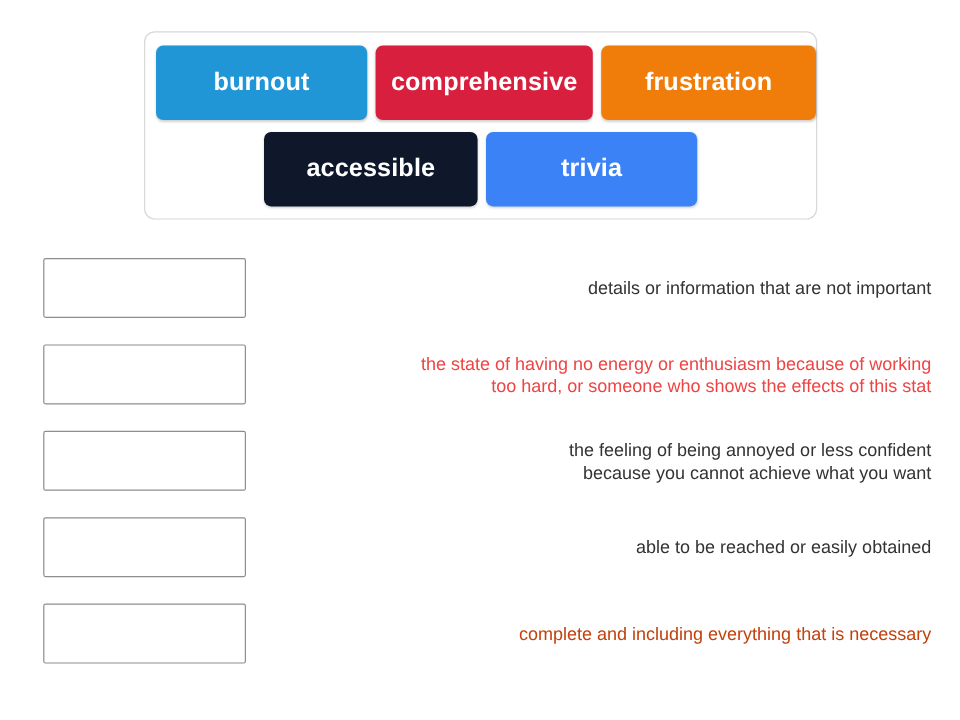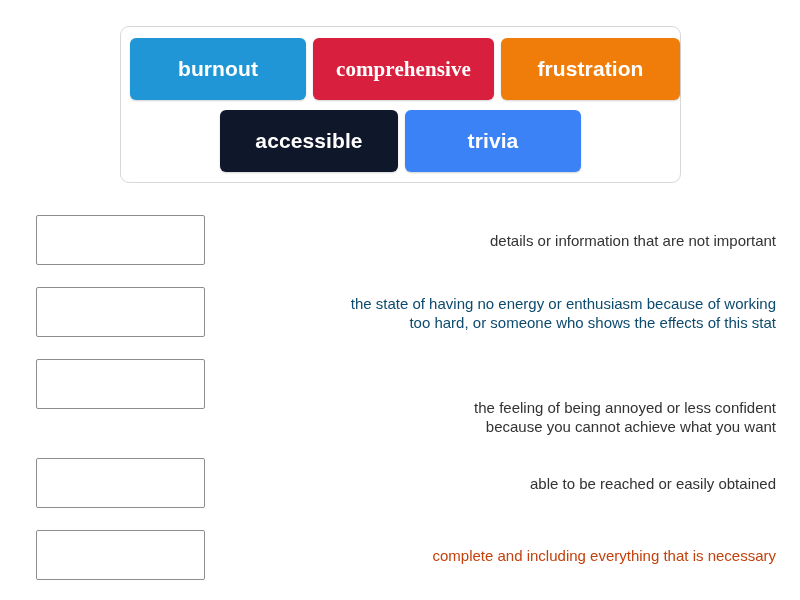--- a/index.html
+++ b/index.html
@@ -57,21 +57,21 @@
     margin-right: 7px;
     padding: 0 18px;
     box-shadow: 0 1px 2px rgba(0,0,0,0.18);
     cursor: grab;
     user-select: none;
     white-space: nowrap;
   }
   .word-tile:last-child { margin-right: 0; }
 
   .tile-w-burnout       { width: 176px; }
-  .tile-w-comprehensive { width: 181px; font-family: Liberation Serif, serif; }
+  .tile-w-comprehensive { width: 181px; }
   .tile-w-frustration   { width: 179px; }
   .tile-w-accessible    { width: 178px; }
   .tile-w-trivia        { width: 176px; }
 
   
   .rows {
     position: absolute;
     left: 36px;
     top: 215px;
     width: 740px;
@@ -102,21 +102,21 @@
     color: #333333;
     font-size: 15px;
     line-height: 19px;
     font-family: "Liberation Sans", sans-serif;
     padding-top: 0;
     white-space: pre-line;
   }
 
   .def-align-1 { padding-top: 16px; }
   .def-align-2 { padding-top: 7px; }
-  .def-align-3 { padding-top: 7px; margin-top: 32px; }
+  .def-align-3 { padding-top: 7px; }
   .def-align-4 { padding-top: 16px; }
   .def-align-5 { padding-top: 16px; }
 </style>
 </head>
 <body style="background: rgb(255, 255, 255);">
 
 <div id="stage">
 
   <div class="word-tray" style="border-color: rgb(216, 216, 216);">
 
@@ -145,21 +145,21 @@
 
   <div class="rows">
 
     <div class="def-row">
       <div class="drop-box" style="border-color: rgb(141, 141, 141);"></div>
       <div class="def-text def-align-1" style="color: rgb(51, 51, 51);">details or information that are not important</div>
     </div>
 
     <div class="def-row">
       <div class="drop-box" style="border-color: rgb(141, 141, 141);"></div>
-      <div class="def-text def-align-2" style="color: #0c4a6e;">the state of having no energy or enthusiasm because of working
+      <div class="def-text def-align-2" style="color: #ef4444;">the state of having no energy or enthusiasm because of working
 too hard, or someone who shows the effects of this stat</div>
     </div>
 
     <div class="def-row">
       <div class="drop-box" style="border-color: rgb(141, 141, 141);"></div>
       <div class="def-text def-align-3" style="color: rgb(51, 51, 51);">the feeling of being annoyed or less confident
 because you cannot achieve what you want</div>
     </div>
 
     <div class="def-row">

